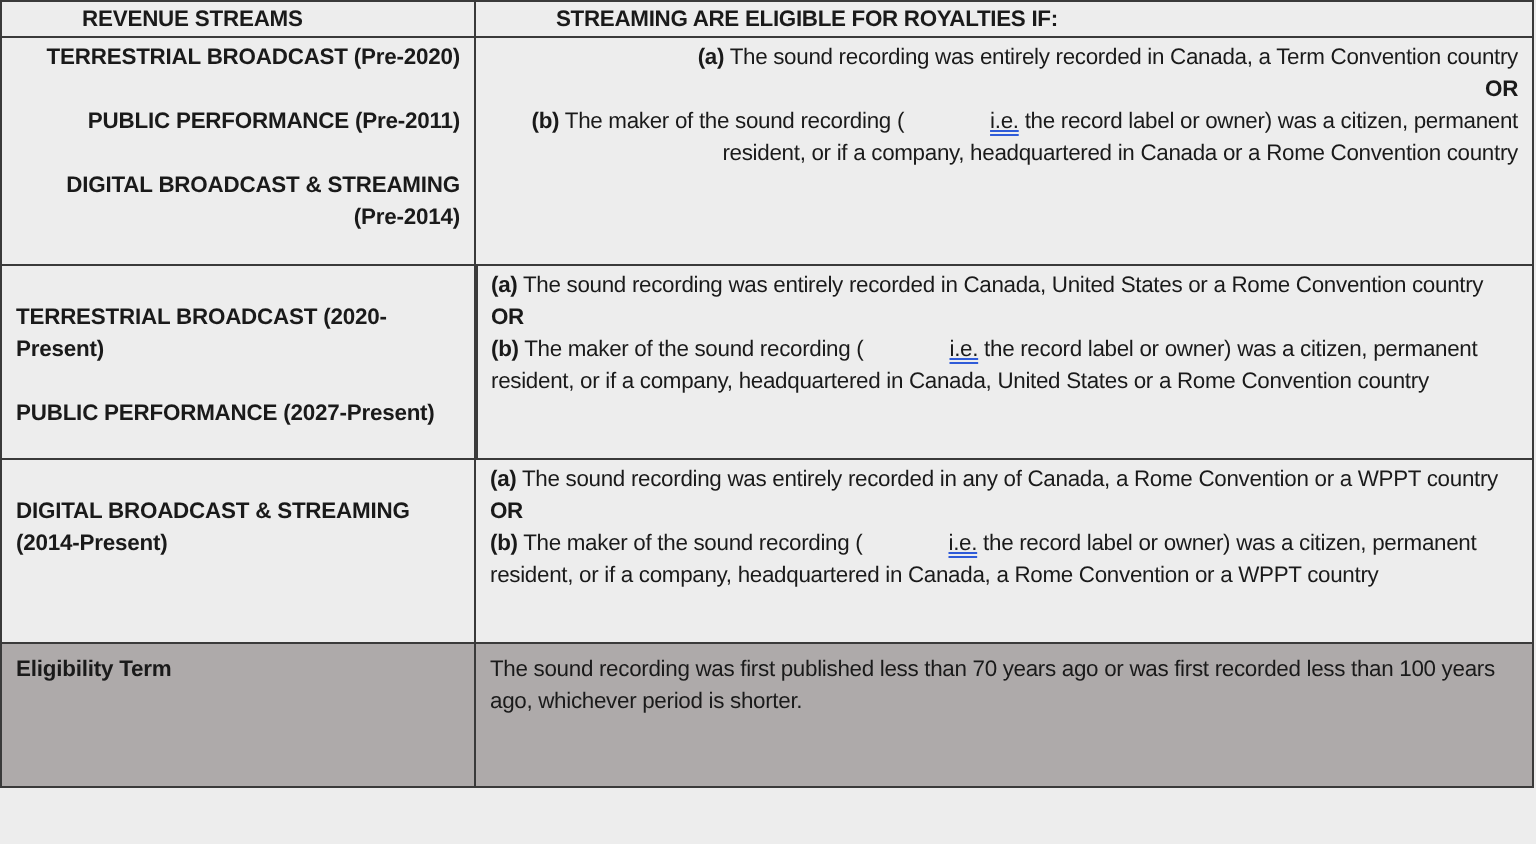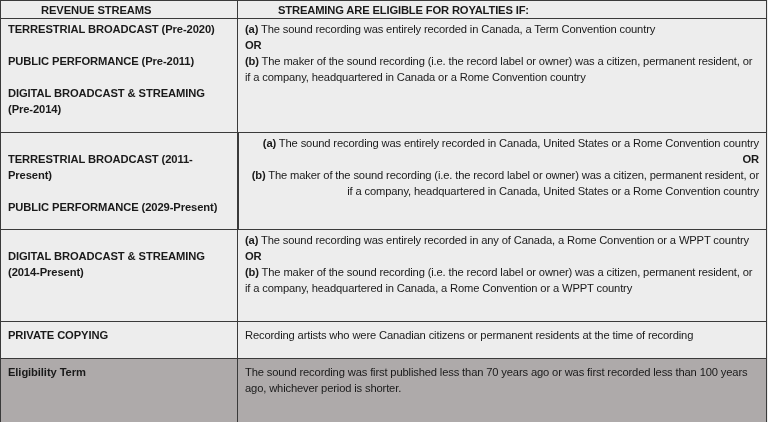--- a/index.html
+++ b/index.html
@@ -18,28 +18,28 @@
   }
   td {
     border: 1px solid #3a3a3a;
     vertical-align: top;
     padding: 2px 7px 0 7px;
     line-height: 16px;
   }
   td.col1 { width: 189px; font-weight: bold; letter-spacing: -0.1px; }
   td.col2 { letter-spacing: -0.15px; }
   tr.header td { font-weight: bold; height: 15px; padding-top: 1px; padding-left: 40px; }
-  tr.r1 td { height: 111px; }
+  tr.r1 td { height: 111px; text-align: right; }
   tr.r2 td { height: 94px; }
   tr.r3 td { height: 89px; }
   tr.r4 td { height: 31px; padding-top: 5px; }
   tr.r5 td { height: 66px; background: #aeaaaa; padding-top: 5px; }
   .bold { font-weight: bold; }
   .gap { height: 16px; }
-  .ie { text-decoration-color: #2f5bd8; text-decoration-style: double; }
+  .ie { text-decoration: underline; text-decoration-color: #2f5bd8; text-decoration-style: double; margin-left: 43px; }
 </style>
 </head>
 <body>
 
 <table>
   <tbody>
       <tr class="header">
     <td class="col1">REVENUE STREAMS</td>
     <td class="col2">STREAMING ARE ELIGIBLE FOR ROYALTIES IF:</td>
   </tr>
@@ -55,46 +55,42 @@
     <td class="col2">
       <div><span class="bold">(a)</span><span> The sound recording was entirely recorded in Canada, a Term Convention country</span></div>
       <div class="bold">OR</div>
       <div><span class="bold">(b)</span><span> The maker of the sound recording (</span><span class="ie">i.e.</span><span> the record label or owner) was a citizen, permanent resident, or if a company, headquartered in Canada or a Rome Convention country</span></div>
     </td>
   </tr>
 
   <tr class="r2">
     <td class="col1">
       <div class="gap"></div>
-      <div>TERRESTRIAL BROADCAST (2011-Present)</div>
+      <div>TERRESTRIAL BROADCAST (2020-Present)</div>
       <div class="gap"></div>
-      <div>PUBLIC PERFORMANCE (2029-Present)</div>
+      <div>PUBLIC PERFORMANCE (2027-Present)</div>
     </td>
-    <td class="col2" style="border-left: 2px solid #3a3a3a; text-align: right;">
+    <td class="col2" style="border-left: 2px solid #3a3a3a;">
       <div><span class="bold">(a)</span><span> The sound recording was entirely recorded in Canada, United States or a Rome Convention country</span></div>
       <div class="bold">OR</div>
       <div><span class="bold">(b)</span><span> The maker of the sound recording (</span><span class="ie">i.e.</span><span> the record label or owner) was a citizen, permanent resident, or if a company, headquartered in Canada, United States or a Rome Convention country</span></div>
     </td>
   </tr>
 
   <tr class="r3">
     <td class="col1">
       <div class="gap"></div>
       <div>DIGITAL BROADCAST &amp; STREAMING (2014-Present)</div>
     </td>
     <td class="col2">
       <div><span class="bold">(a)</span><span> The sound recording was entirely recorded in any of Canada, a Rome Convention or a WPPT country</span></div>
       <div class="bold">OR</div>
       <div><span class="bold">(b)</span><span> The maker of the sound recording (</span><span class="ie">i.e.</span><span> the record label or owner) was a citizen, permanent resident, or if a company, headquartered in Canada, a Rome Convention or a WPPT country</span></div>
     </td>
   </tr>
 
-  <tr class="r4">
-    <td class="col1">PRIVATE COPYING</td>
-    <td class="col2">Recording artists who were Canadian citizens or permanent residents at the time of recording</td>
-  </tr>
 
   <tr class="r5">
     <td class="col1">Eligibility Term</td>
     <td class="col2">The sound recording was first published less than 70 years ago or was first recorded less than 100 years ago, whichever period is shorter.</td>
   </tr>
 </tbody>
   </table>
 
 </body></html>

